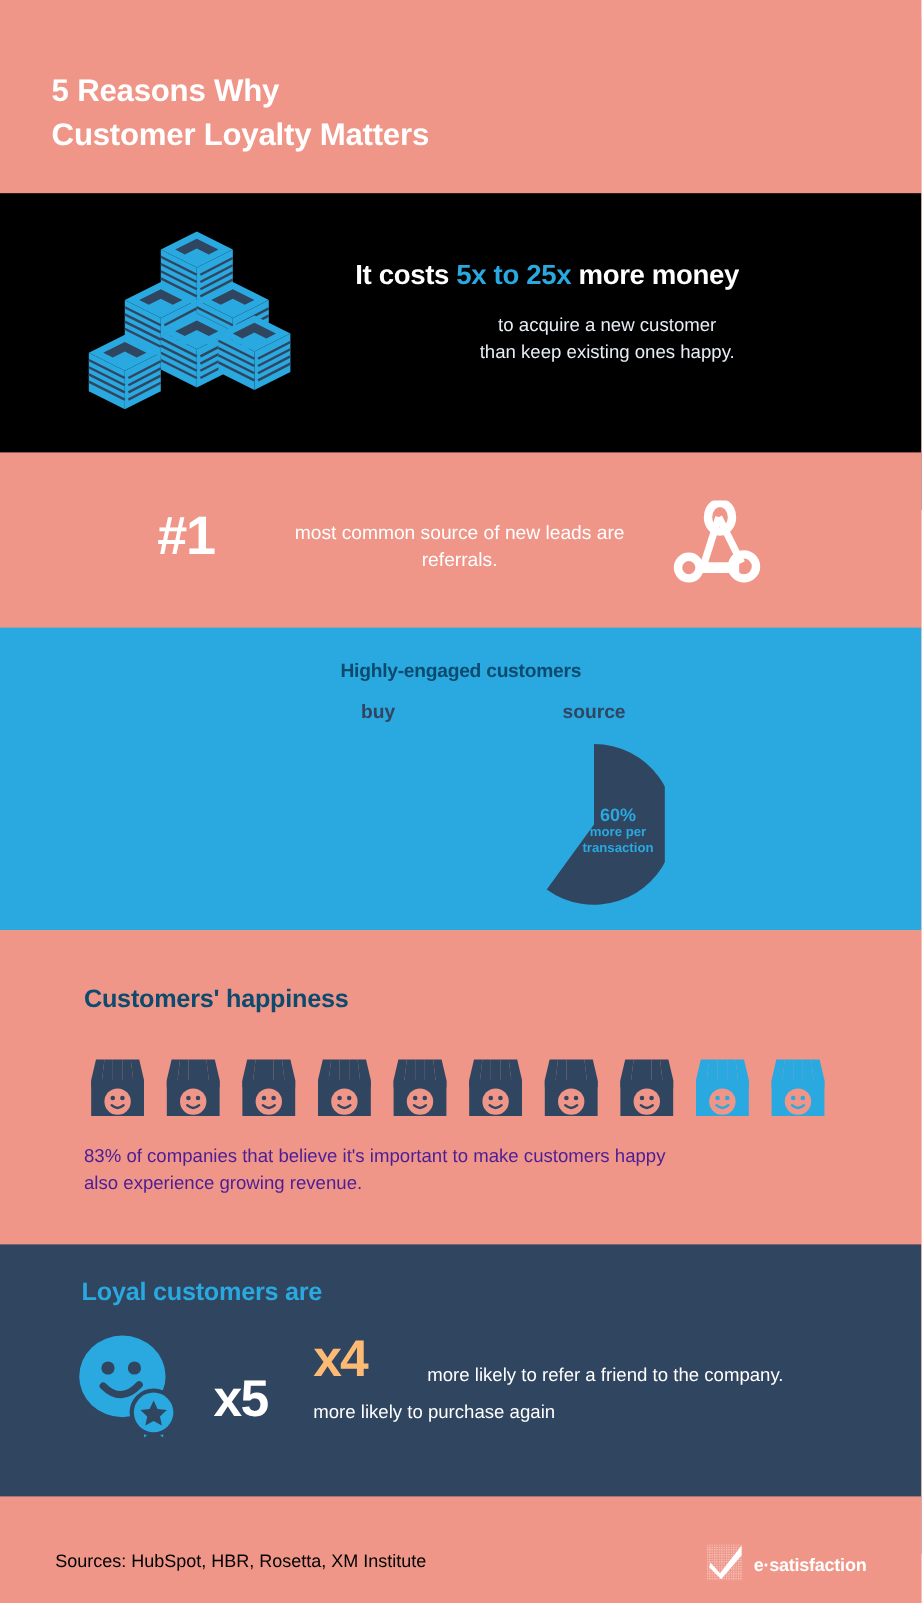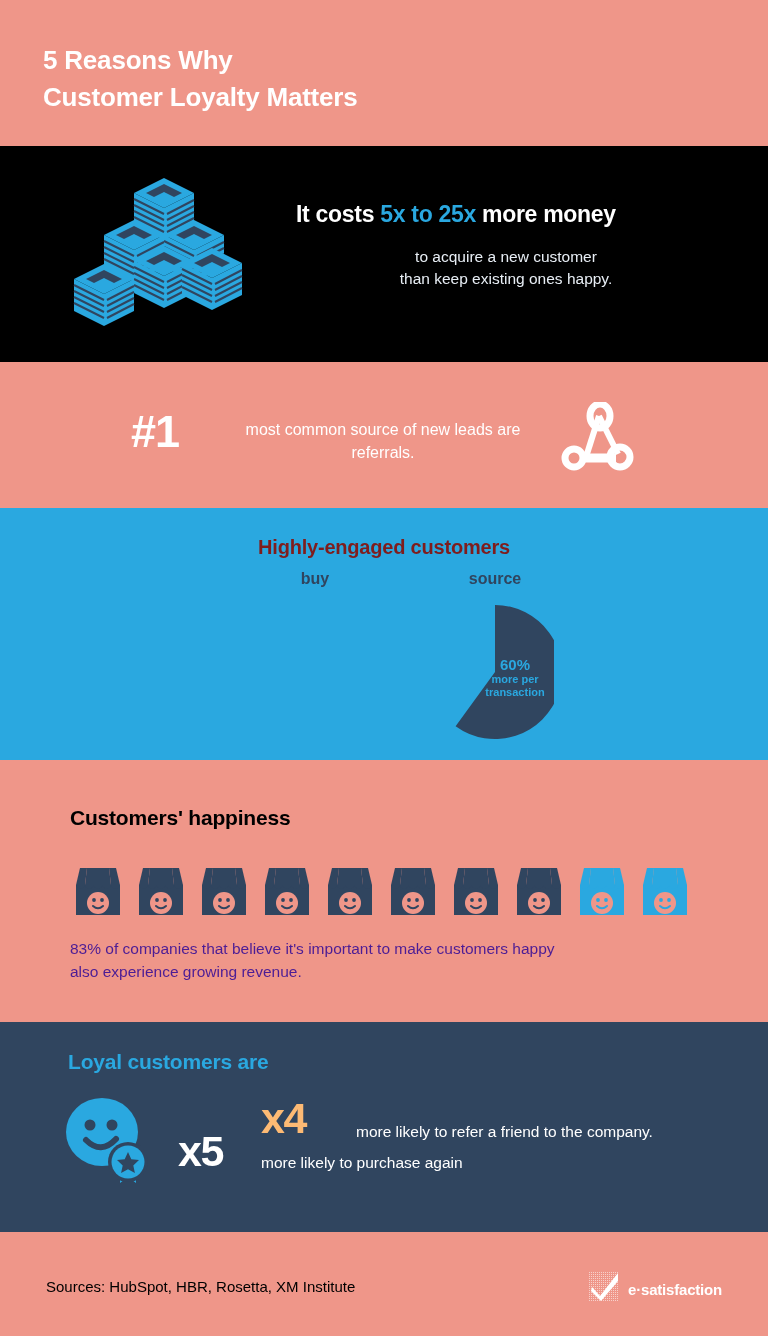--- a/index.html
+++ b/index.html
@@ -13,21 +13,21 @@
   }
   .infographic {
     position: relative;
     width: 768px;
     height: 1336px;
     overflow: hidden;
     background: #ef9689;
   }
 
   
-  .section { position: absolute; left: 0; width: 768px; overflow: hidden; }
+  .section { position: absolute; left: 0; width: 768px; overflow: hidden; margin-top: 15px; }
 
   
   .sec-header { top: 0; height: 146px; background: #ef9689; }
   .header-title {
     position: absolute;
     left: 43px;
     top: 42px;
     color: #ffffff;
     font-size: 26px;
     font-weight: bold;
@@ -80,22 +80,22 @@
   }
   .ref-icon { position: absolute; left: 556px; top: 40px; }
 
   
   .sec-pies { top: 508px; height: 252px; background: #2aa8e0; }
   .pies-title {
     position: absolute;
     left: 0; right: 0;
     top: 28px;
     text-align: center;
-    color: #7f1d1d;
-    font-size: 20px;
+    color: #0c4a6e;
+    font-size: 16px;
     font-weight: bold;
     letter-spacing: -0.2px;
   }
   .pie-block { position: absolute; top: 62px; }
   .pie-block.buy  { left: 215px; width: 200px; }
   .pie-block.spend{ left: 405px; width: 180px; }
   .pie-label {
     text-align: center;
     color: #30455f;
     font-size: 16px;
@@ -116,21 +116,21 @@
   .pie-caption .cap { display: block; font-size: 11px; font-weight: bold; }
   .pie-caption.buy   { left: 64px; top: 59px; width: 86px; }
   .pie-caption.spend { left: 36px; top: 54px; width: 86px; }
 
   
   .sec-shops { top: 760px; height: 262px; background: #ef9689; }
   .shops-title {
     position: absolute;
     left: 70px;
     top: 46px;
-    color: #000000;
+    color: #0c4a6e;
     font-size: 21px;
     font-weight: bold;
     letter-spacing: -0.2px;
   }
   .shops-row {
     position: absolute;
     left: 68px;
     top: 100px;
     display: flex;
     gap: 3px;

